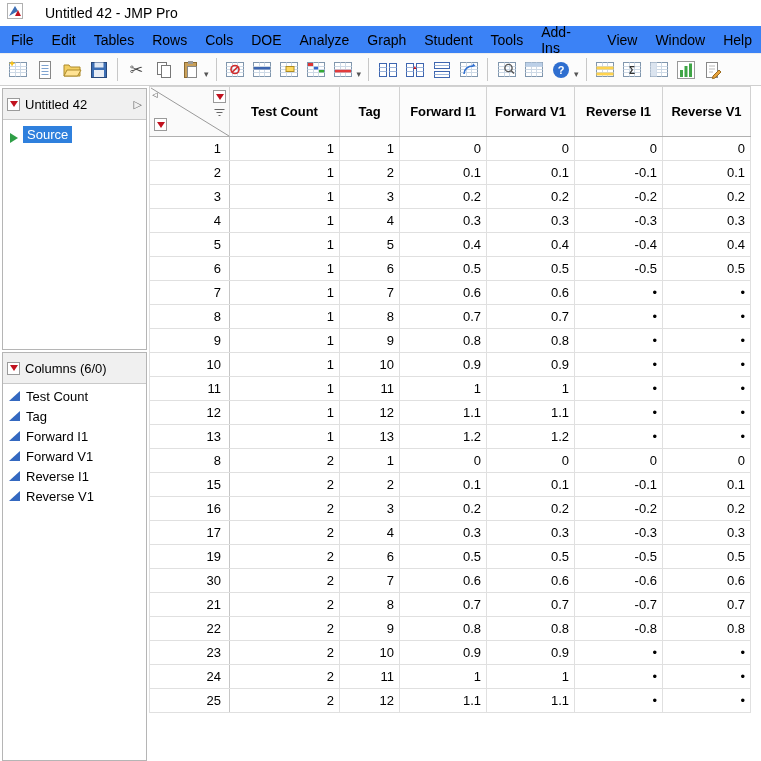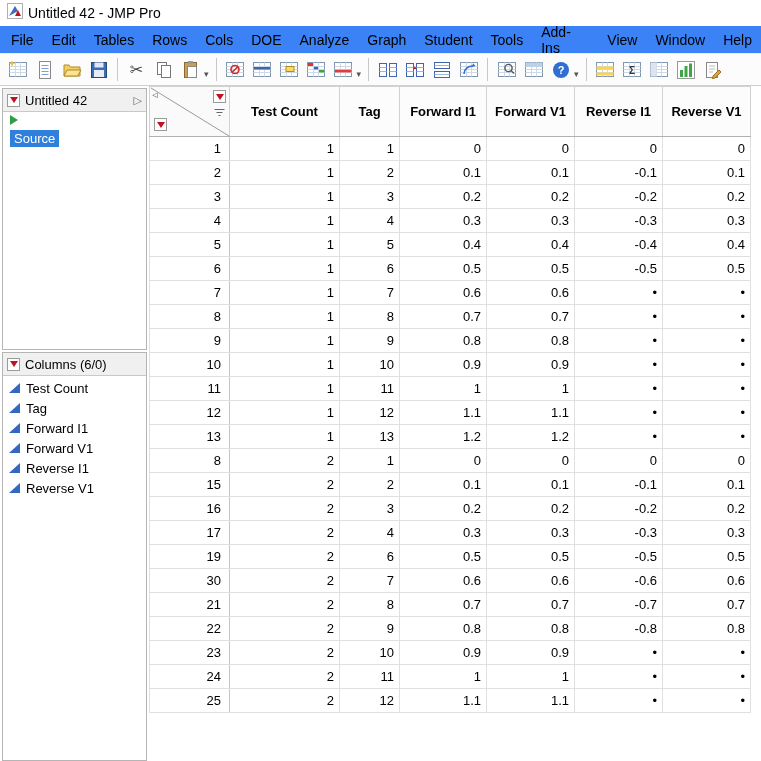--- a/index.html
+++ b/index.html
@@ -1,50 +1,50 @@
 <!DOCTYPE html>
 <html><head>
 <meta charset="utf-8">
 <style>
   * { box-sizing: border-box; margin: 0; padding: 0; }
   html,body { width: 761px; height: 761px; overflow: hidden; background: #fff;
     font-family: "Liberation Sans", "DejaVu Sans", sans-serif; color: #000; }
 
-  .titlebar { height: 26px; display: flex; align-items: center; gap: 5px; padding-left: 7px; background: #fff; }
+  .titlebar { height: 26px; display: flex; align-items: center; gap: 22px; padding-left: 7px; background: #fff; }
   .titlebar .title { font-size: 14px; }
 
   .menubar { height: 27px; display: flex; align-items: center; padding-left: 2px; background: #3b82f6; font-size: 14px; }
   .mitem { padding: 4px 9px; cursor: default; }
 
   .toolbar { height: 33px; display: flex; align-items: center; padding: 0 4px; background: #fcfcfc;
     border-bottom: 1px solid #cfcfcf; border-top: 1px solid #eee; }
   .tbtn { border: none; background: transparent; width: 25px; height: 26px; padding: 0; margin: 0 1px;
     display: inline-flex; align-items: center; justify-content: center; cursor: default; }
   .tsep { width: 1px; height: 23px; background: #c8c8c8; margin: 0 5px; display: inline-block; }
   .tcaret { font-size: 9px; color: #555; margin: 8px 2px 0 0; }
   .tglyph { font-size: 16px; color: #444; line-height: 1; }
 
   .content { display: flex; height: 675px; }
 
   
   .sidebar { width: 149px; padding: 2px 0 0 2px; display: flex; flex-direction: column; background:#fff; }
   .panel { width: 145px; border: 1px solid #b5b5b5; background: #fff; }
   .tablepanel { height: 262px; }
   .colspanel { flex: 1; margin-top: 2px; }
-  .phead { height: 23px; display: flex; align-items: center; gap: 5px; padding: 0 4px;
+  .phead { height: 31px; display: flex; align-items: center; gap: 5px; padding: 0 4px;
     background: #f0f0f0; border-bottom: 1px solid #c9c9c9; font-size: 13px; }
   .ptitle { flex: 1; white-space: nowrap; overflow: hidden; }
   .expander { color: #666; font-size: 11px; }
 
   .rtri { width: 13px; height: 13px; background: #fff; border: 1px solid #9a9a9a;
     display: inline-flex; align-items: center; justify-content: center; flex: none; }
   .rtri i { width: 0; height: 0; border-left: 4px solid transparent; border-right: 4px solid transparent;
     border-top: 6px solid #c1121f; display: block; }
 
-  .srcrow { height: 20px; display: flex; align-items: flex-start; gap: 5px; padding-left: 7px; margin-top: 3px; flex-direction: column; }
+  .srcrow { height: 20px; display: flex; align-items: flex-end; gap: 5px; padding-left: 7px; margin-top: 3px; }
   .greentri { width: 0; height: 0; border-top: 5px solid transparent; border-bottom: 5px solid transparent;
     border-left: 8px solid #2e9e46; display: inline-block; }
   .srclabel { background: #2f80dd; color: #fff; font-size: 13px; padding: 1px 4px; }
 
   .collist { padding-top: 2px; }
   .colitem { height: 20px; display: flex; align-items: center; gap: 6px; padding-left: 6px; font-size: 13px; }
   .conttri { width: 11px; height: 10px; background: #3468c0;
     clip-path: polygon(0 100%, 100% 100%, 100% 0); display: inline-block; flex: none; }
 
   

